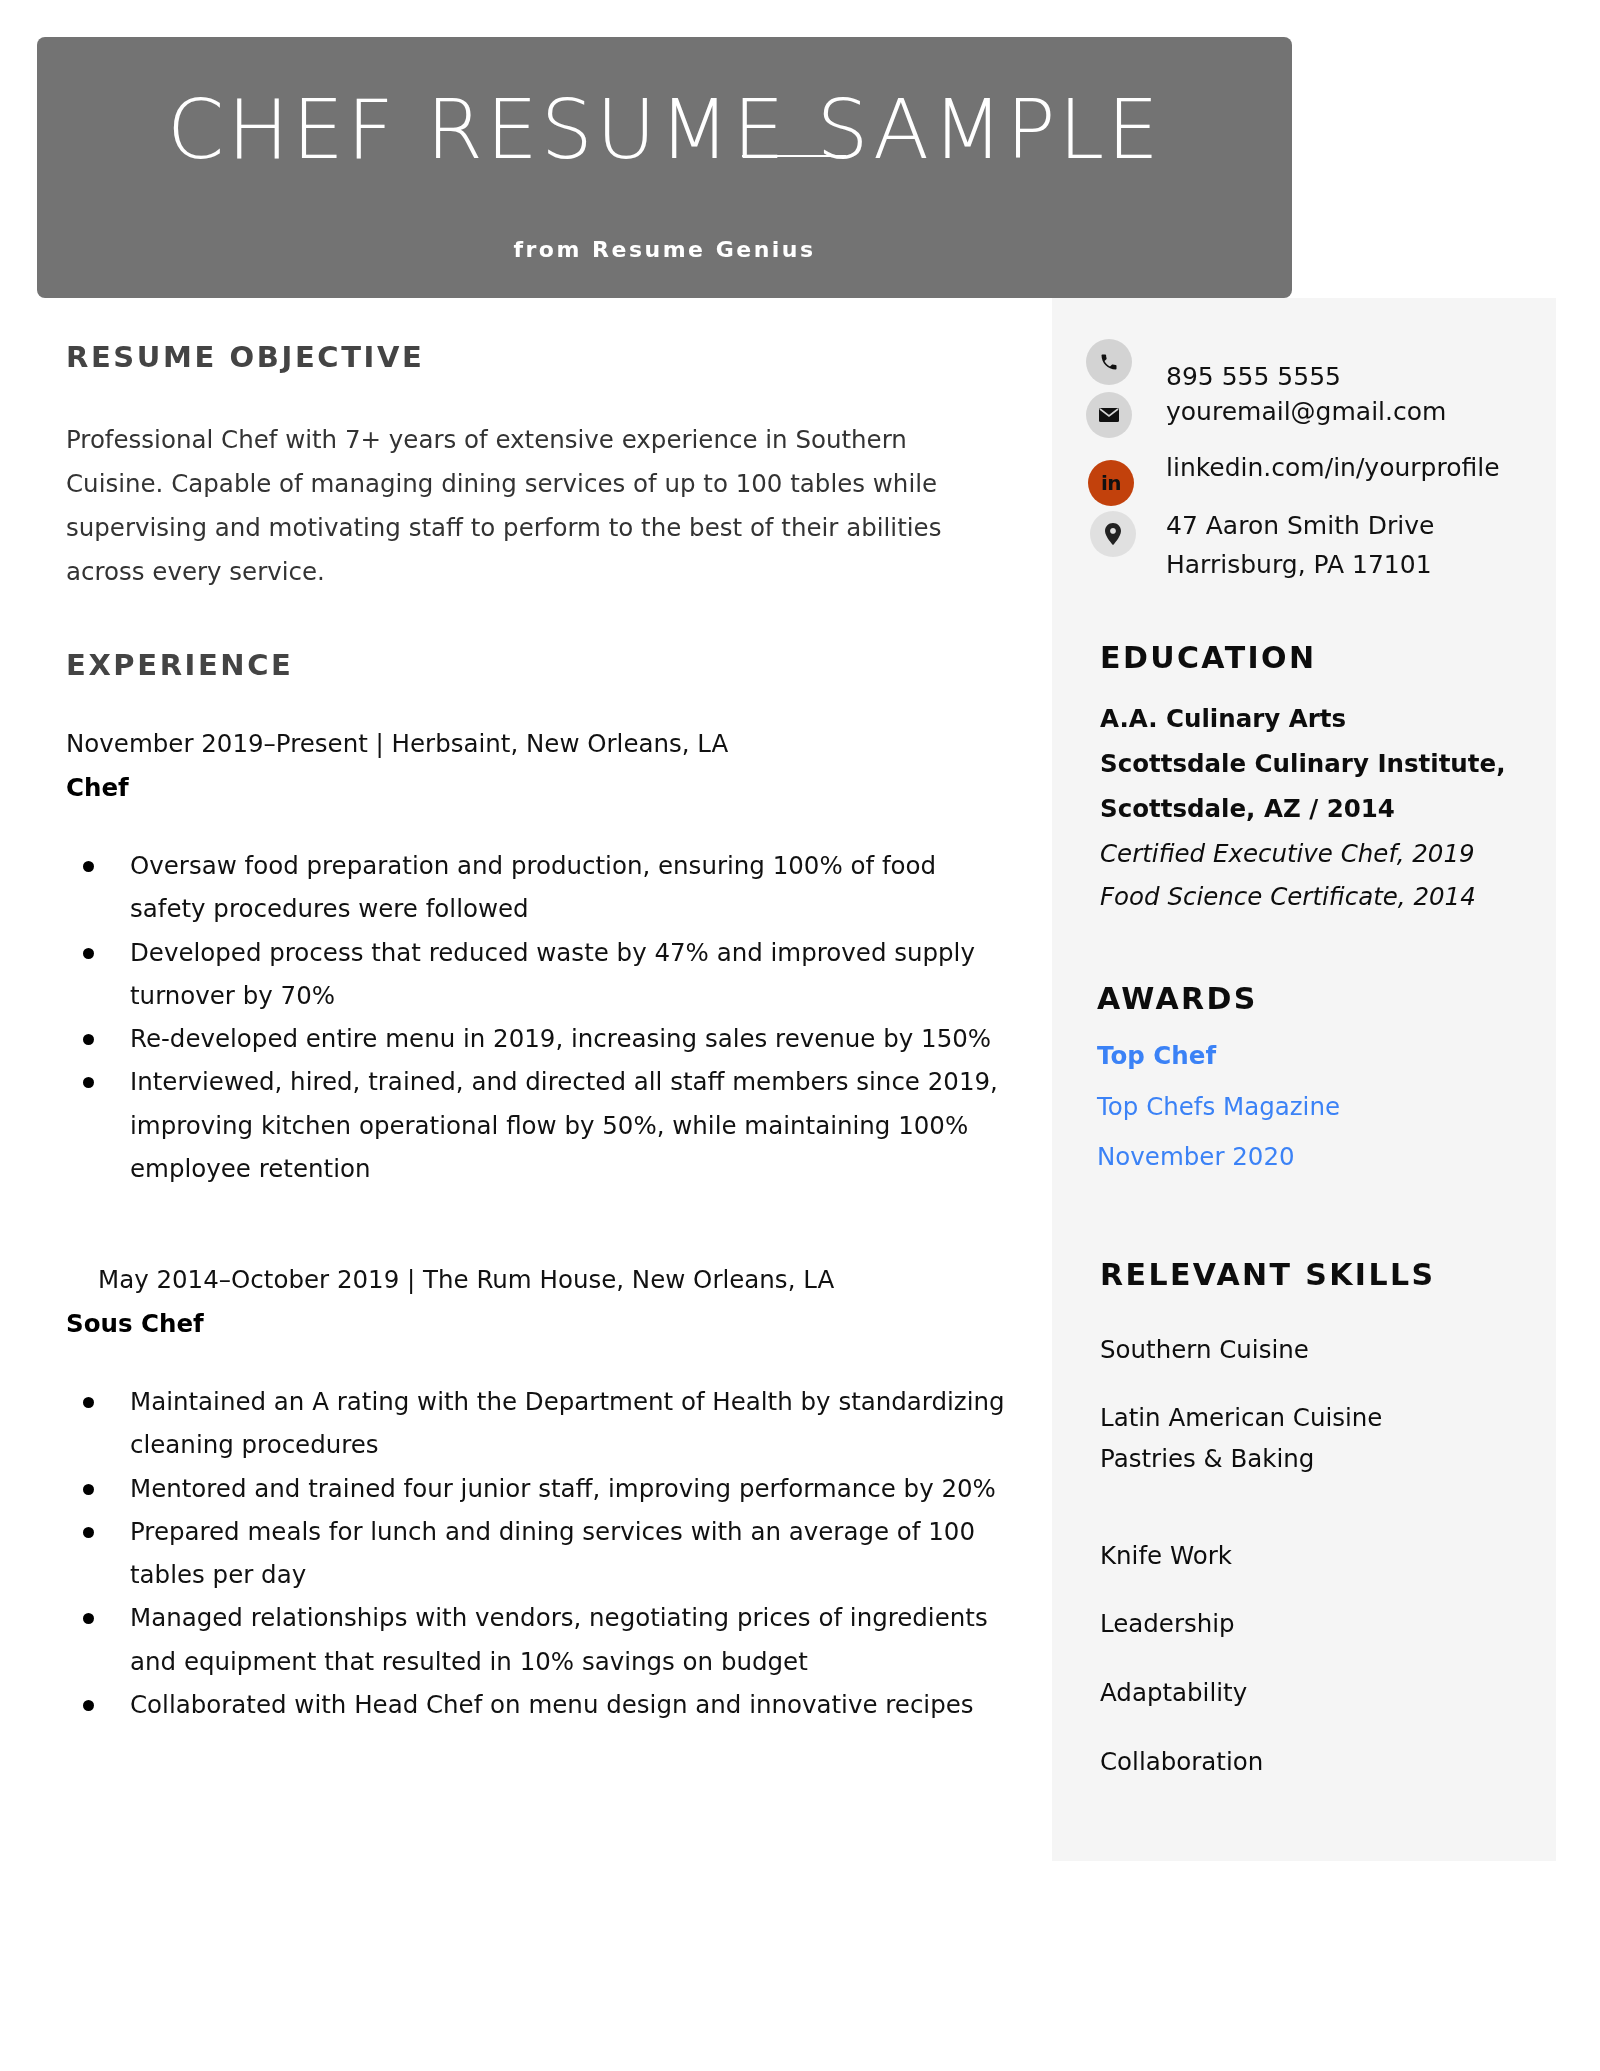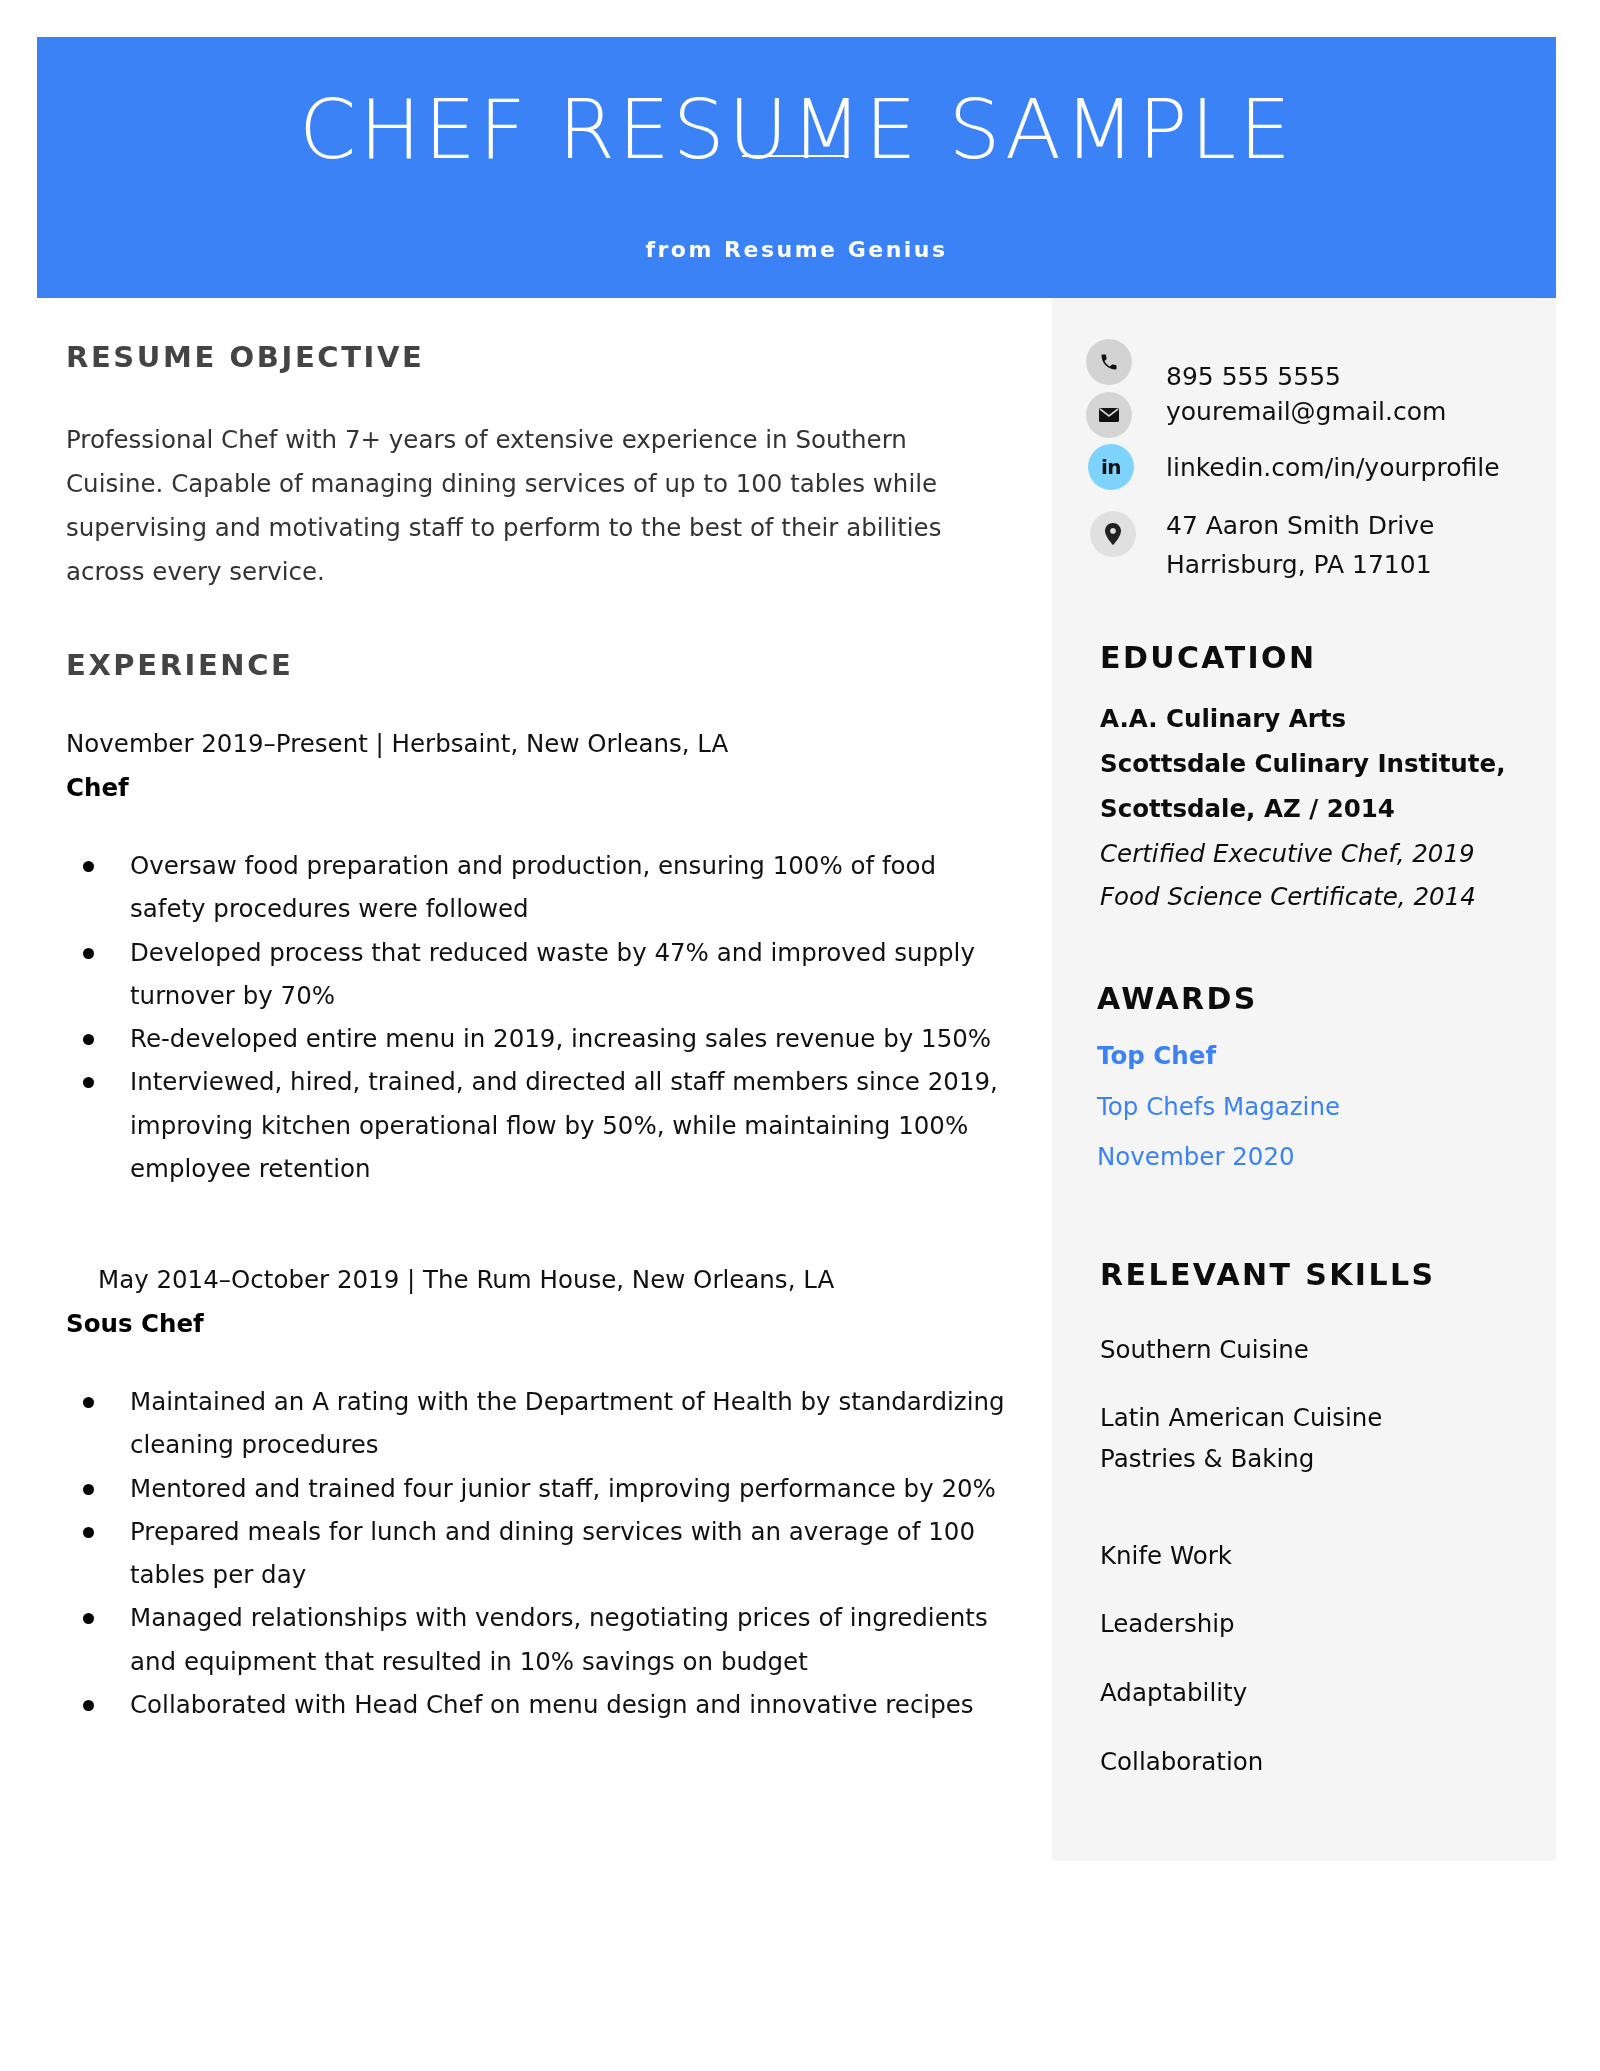--- a/index.html
+++ b/index.html
@@ -1,21 +1,22 @@
 <!DOCTYPE html>
 <html><head>
 <meta charset="utf-8">
 <style>
   * { margin: 0; padding: 0; box-sizing: border-box; }
   html, body { width: 1600px; height: 2071px; background: #ffffff; overflow: hidden; }
   body { position: relative; font-family: "DejaVu Sans", "Liberation Sans", sans-serif; color: #111; }
 
   .header {
-    position: absolute; left: 37px; top: 37px; width: 1519px; height: 261px;
-    background: #3b82f6;
+    position: absolute; left: 37px; top: 37px; width: 1255px; height: 261px;
+    background: #737373;
+    border-radius: 8px;
   }
   .title {
     position: absolute; left: 0; right: 0; top: 48px; text-align: center;
     font-size: 82px; line-height: 90px; font-weight: 300; color: #ffffff;
     letter-spacing: 3px; white-space: nowrap;
     font-family: "DejaVu Sans", sans-serif;
   }
   .title-rule {
     position: absolute; left: 705px; top: 118px; width: 104px; height: 2px; background: #ffffff;
   }
@@ -120,21 +121,21 @@
 <div class="contact-text" style="top:342px;margin-top:16px;">895 555 5555</div>
 
 <div class="icon-circle" style="left:1086px; top:392px; background:#d5d5d5;">
   <svg width="20" height="16" viewBox="0 0 20 16">
       <rect x="0" y="1" width="20" height="14" rx="1.5" fill="#111"></rect>
       <path d="M1 2 L10 9 L19 2" stroke="#d5d5d5" stroke-width="1.6" fill="none"></path>
     </svg>
 </div>
 <div class="contact-text" style="top:393px;">youremail@gmail.com</div>
 
-<div class="icon-circle" style="left:1088px; top:444px; background:#7dd3fc;">
+<div class="icon-circle" style="left:1088px; top:460px; background:#c2410c;">
   <span style="font-family:'DejaVu Sans',sans-serif; font-weight:700; font-size:20px; color:#111; letter-spacing:-0.5px;">in</span>
 </div>
 <div class="contact-text" style="top:449px;">linkedin.com/in/yourprofile</div>
 
 <div class="icon-circle" style="left:1090px; top:511px; background:#e0e0e0;">
   <svg width="16" height="22" viewBox="0 0 16 22">
       <path fill="#222" d="M8 0C3.6 0 0 3.5 0 7.9 0 13.5 8 22 8 22s8-8.5 8-14.1C16 3.5 12.4 0 8 0zm0 10.8c-1.6 0-2.9-1.3-2.9-2.9S6.4 5 8 5s2.9 1.3 2.9 2.9-1.3 2.9-2.9 2.9z"></path>
     </svg>
 </div>
 <div class="contact-text" style="top:507px;">47 Aaron Smith Drive</div>

